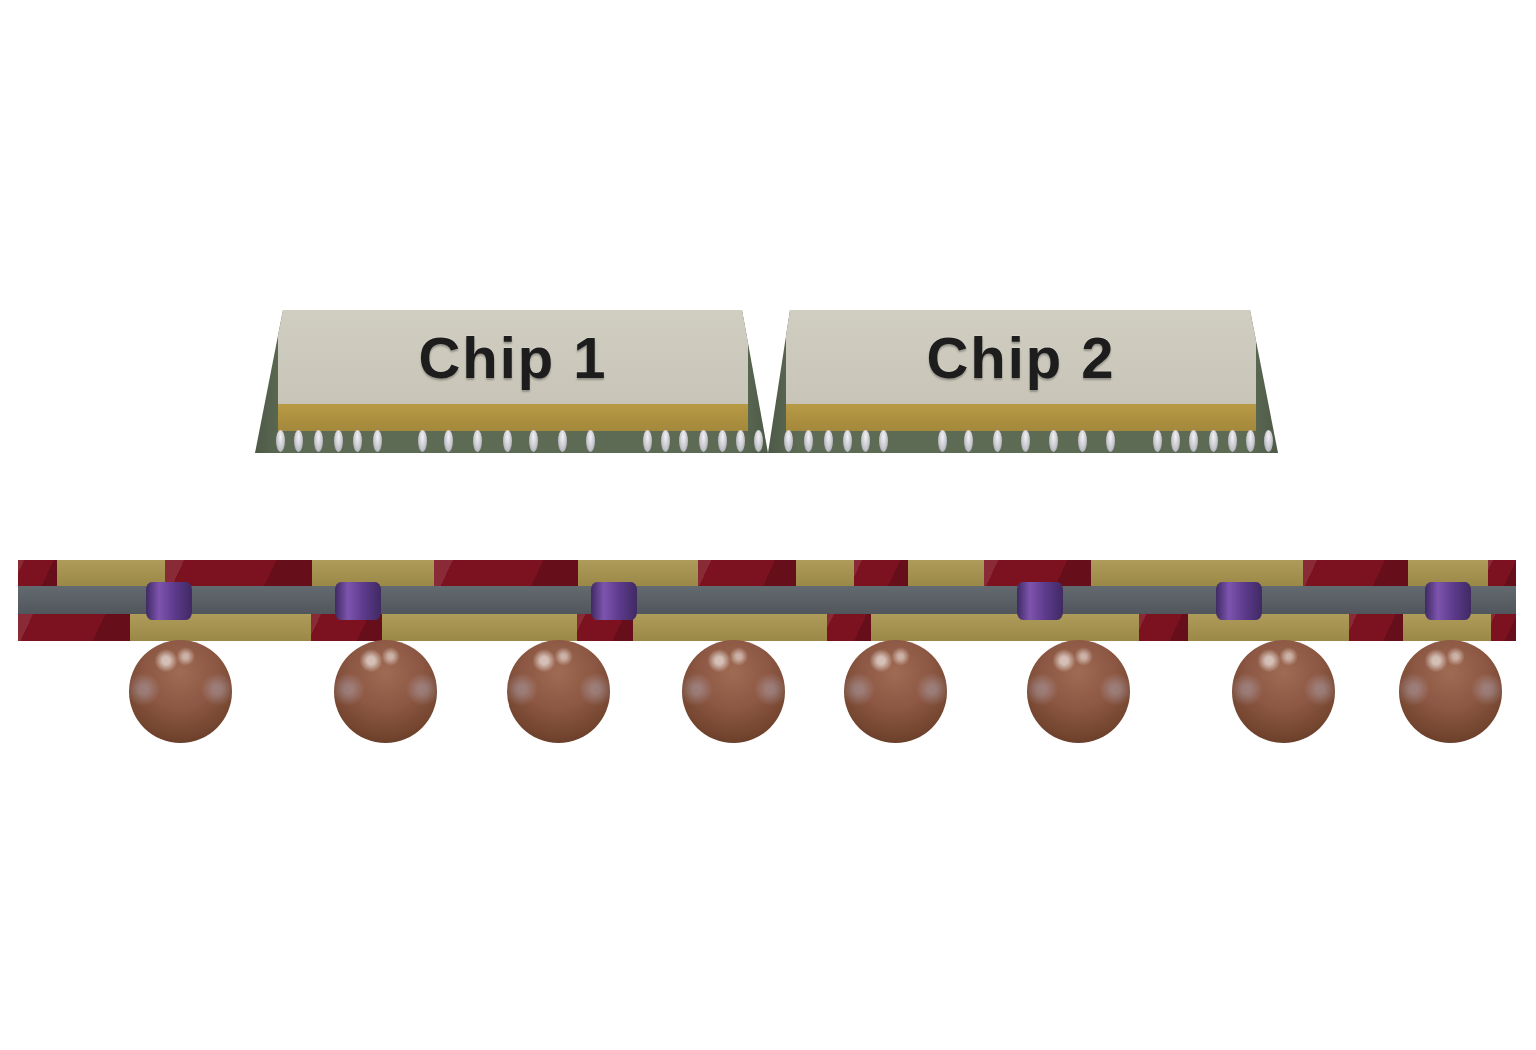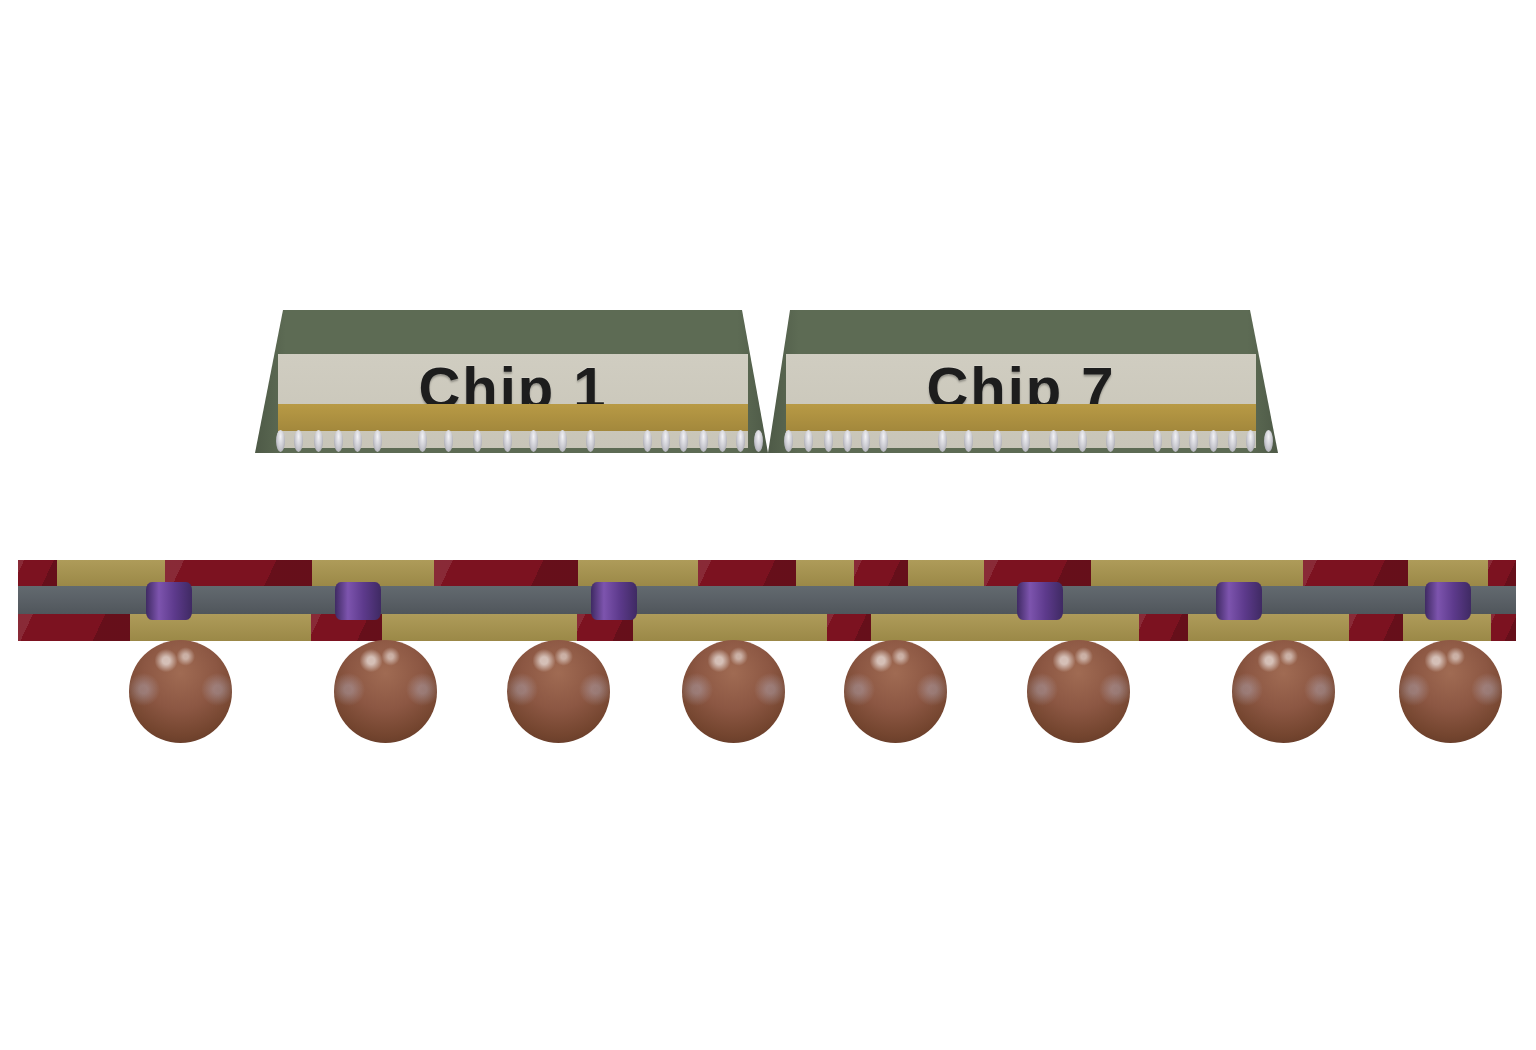--- a/index.html
+++ b/index.html
@@ -8,21 +8,21 @@
     font-family:"Liberation Sans", sans-serif;
   }
 
   
   .chip{position:absolute;top:310px;height:143px;
     background:linear-gradient(90deg,var(--chip-green-dark,#4e5a47) 0%,var(--chip-green,#5d6b54) 6%,var(--chip-green,#5d6b54) 94%,var(--chip-green-dark,#4e5a47) 100%);}
   .chip1{left:255px;width:513px;clip-path:polygon(28px 0,487px 0,513px 143px,0 143px);}
   .chip2{left:768px;width:510px;clip-path:polygon(22px 0,482px 0,510px 143px,0 143px);}
   .chip-face{position:absolute;top:0;height:94px;width:470px;
     background:linear-gradient(180deg,var(--chip-face,#d0cdc1) 0%,var(--chip-face-2,#c8c5b8) 100%);
-    display:flex;align-items:flex-start;justify-content:center;margin-top:44px;}
+    display:flex;align-items:center;justify-content:center;}
   .chip1 .chip-face{left:23px;} .chip2 .chip-face{left:18px;}
   .chip-label{font-size:58px;font-weight:bold;letter-spacing:2px;color:var(--label-text,#1d1d1d);
     text-shadow:0 2px 2px rgba(0,0,0,.28), 0 -1px 0 rgba(255,255,255,.15);}
   .chip-gold{position:absolute;top:94px;height:27px;width:470px;
     background:linear-gradient(180deg,var(--chip-gold,#b89a45) 0%,var(--chip-gold-2,#a3883c) 100%);}
   .chip1 .chip-gold{left:23px;} .chip2 .chip-gold{left:18px;}
   .bumps{position:absolute;top:0;left:0;right:0;bottom:0;}
   .microbump{position:absolute;top:120px;width:9px;height:22px;border-radius:50%;
     background:radial-gradient(ellipse at 50% 30%,#f2f2f5 0%,#c6c6cd 55%,#8f8f97 100%);}
 
@@ -94,21 +94,21 @@
         <div class="microbump" style="left: 424px;"></div>
         <div class="microbump" style="left: 444px;"></div>
         <div class="microbump" style="left: 463px;"></div>
         <div class="microbump" style="left: 481px;"></div>
         <div class="microbump" style="left: 499px;"></div>
       </div>
   </div>
 
   <div class="chip chip2">
     <div class="chip-face">
-      <span class="chip-label">Chip 7</span>
+      <span class="chip-label">Chip 2</span>
     </div>
     <div class="chip-gold"></div>
     <div class="bumps">
         <div class="microbump" style="left: 16px;"></div>
         <div class="microbump" style="left: 36px;"></div>
         <div class="microbump" style="left: 56px;"></div>
         <div class="microbump" style="left: 75px;"></div>
         <div class="microbump" style="left: 93px;"></div>
         <div class="microbump" style="left: 111px;"></div>
         <div class="microbump" style="left: 170px;"></div>

